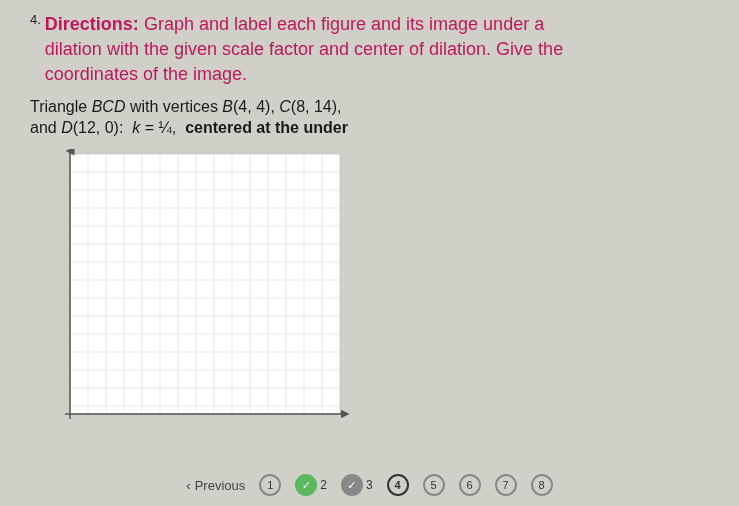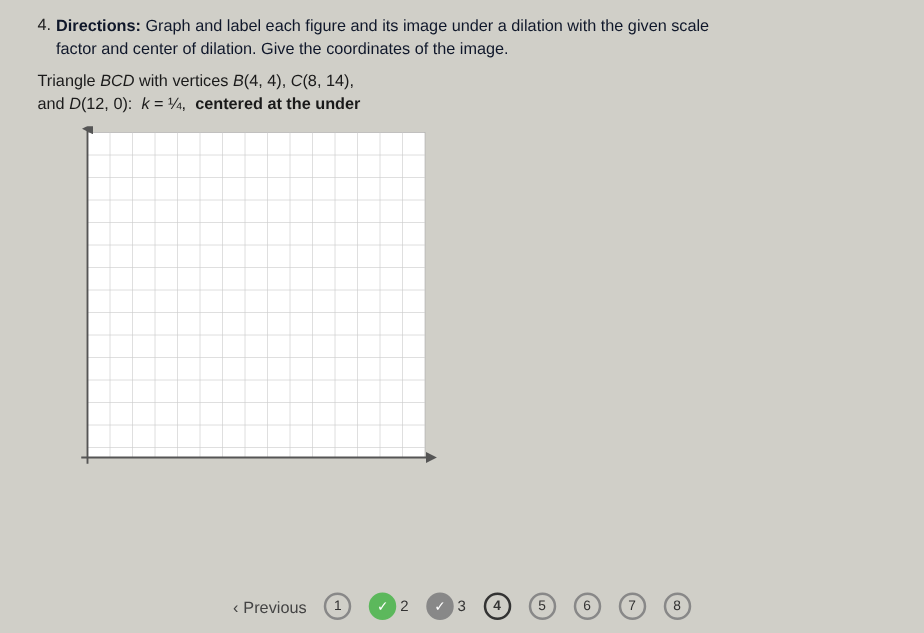--- a/index.html
+++ b/index.html
@@ -36,31 +36,31 @@
 
     .question-number {
       font-size: 13px;
       color: #222;
       margin-right: 4px;
       font-weight: normal;
       white-space: nowrap;
     }
 
     .directions-text {
-      font-size: 13px;
-      color: #0f172a;
+      font-size: 18px;
+      color: #be185d;
       line-height: 1.4;
     }
 
     .directions-label {
       font-weight: bold;
     }
 
     .problem-title {
-      font-size: 13px;
+      font-size: 16px;
       color: #1a1a1a;
       margin-bottom: 10px;
       line-height: 1.35;
       max-width: 420px;
     }
 
     .problem-title em {
       font-style: italic;
       font-weight: normal;
     }

